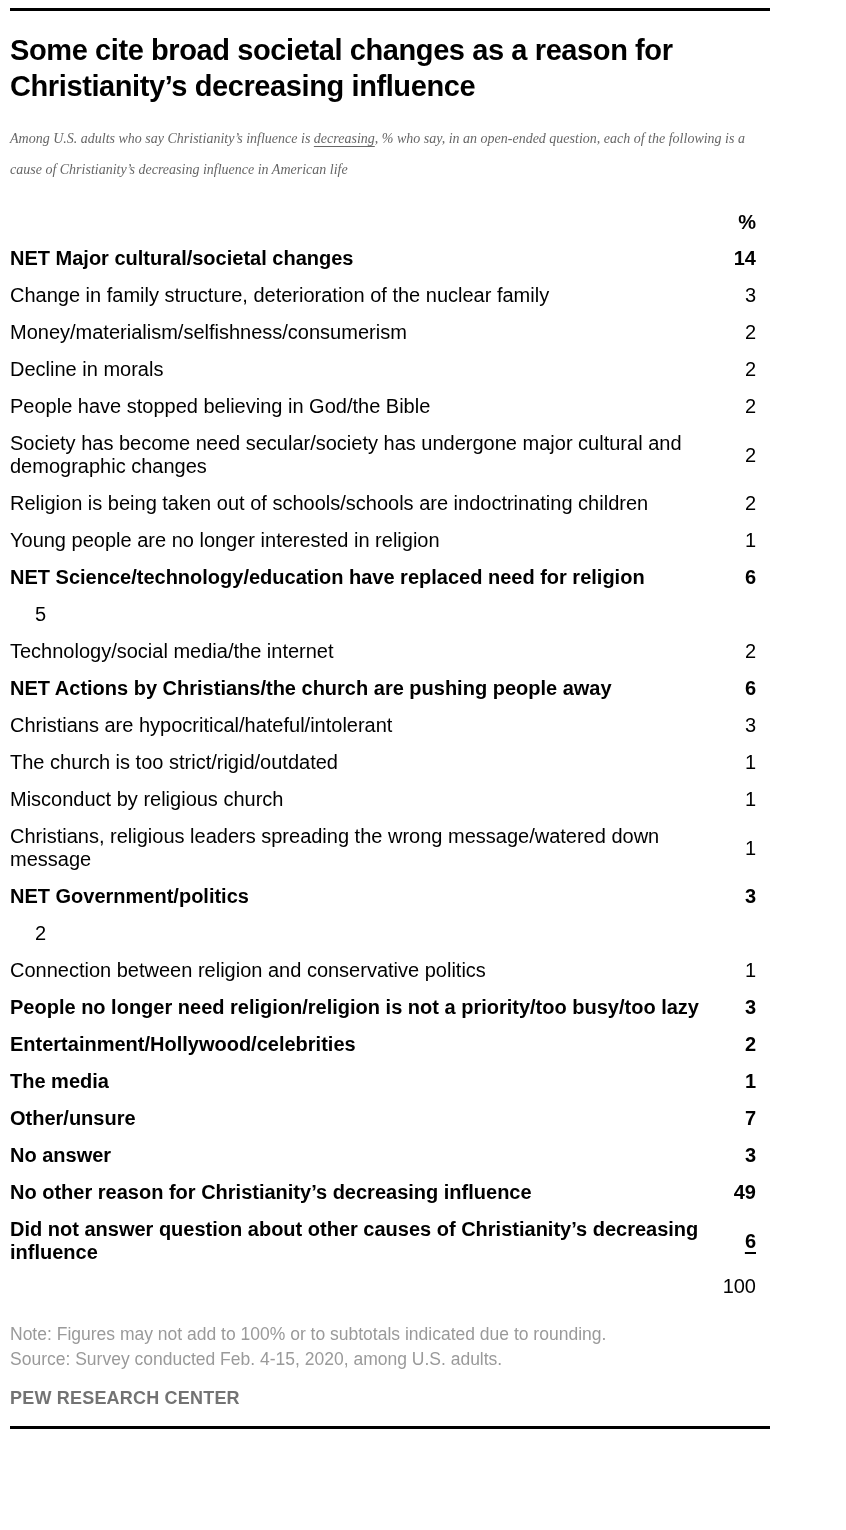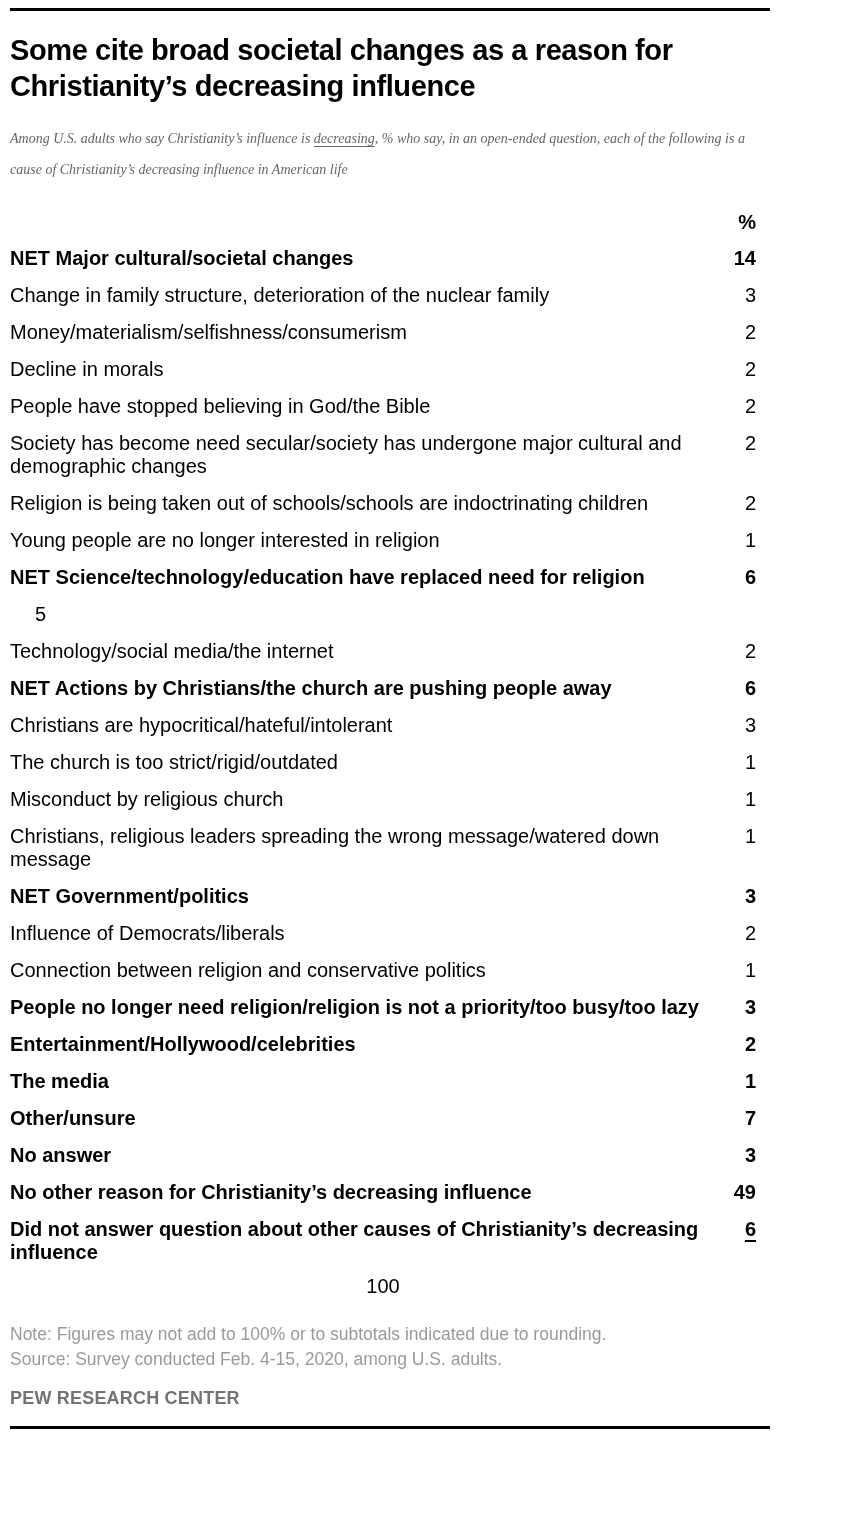--- a/index.html
+++ b/index.html
@@ -54,21 +54,21 @@
   }
   .value-header {
     text-align: right;
     font-weight: 700;
     font-size: 20px;
     line-height: 23px;
     padding: 0 14px 6px 0;
   }
   .row {
     display: flex;
-    align-items: flex-start;
+    align-items: center;
     padding: 7px 14px 7px 0;
     font-size: 20px;
     line-height: 23px;
   }
   .row.bold { font-weight: 700; }
   .row-label {
     flex: 1;
     padding-right: 18px;
   }
   .row-value {
@@ -76,21 +76,21 @@
     text-align: right;
     white-space: nowrap;
   }
   .row-value.underline {
     text-decoration: underline;
     text-underline-offset: 4px;
     text-decoration-thickness: 2px;
   }
   .total-row {
     display: flex;
-    justify-content: center;
+    justify-content: flex-end;
     padding: 4px 14px 7px 0;
     font-size: 20px;
     line-height: 23px;
   }
 
   .notes {
     margin-top: 17px;
     color: #9a9a9a;
     font-size: 17.5px;
     line-height: 25px;
@@ -180,21 +180,20 @@
         </div>
         <div class="row">
           <div class="row-label">Christians, religious leaders spreading the wrong message/watered down message</div>
           <div class="row-value">1</div>
         </div>
         <div class="row bold">
           <div class="row-label">NET Government/politics</div>
           <div class="row-value">3</div>
         </div>
         <div class="row">
-          <div class="row-label">Influence of Democrats/liberals</div>
           <div class="row-value">2</div>
         </div>
         <div class="row">
           <div class="row-label">Connection between religion and conservative politics</div>
           <div class="row-value">1</div>
         </div>
         <div class="row bold">
           <div class="row-label">People no longer need religion/religion is not a priority/too busy/too lazy</div>
           <div class="row-value">3</div>
         </div>

